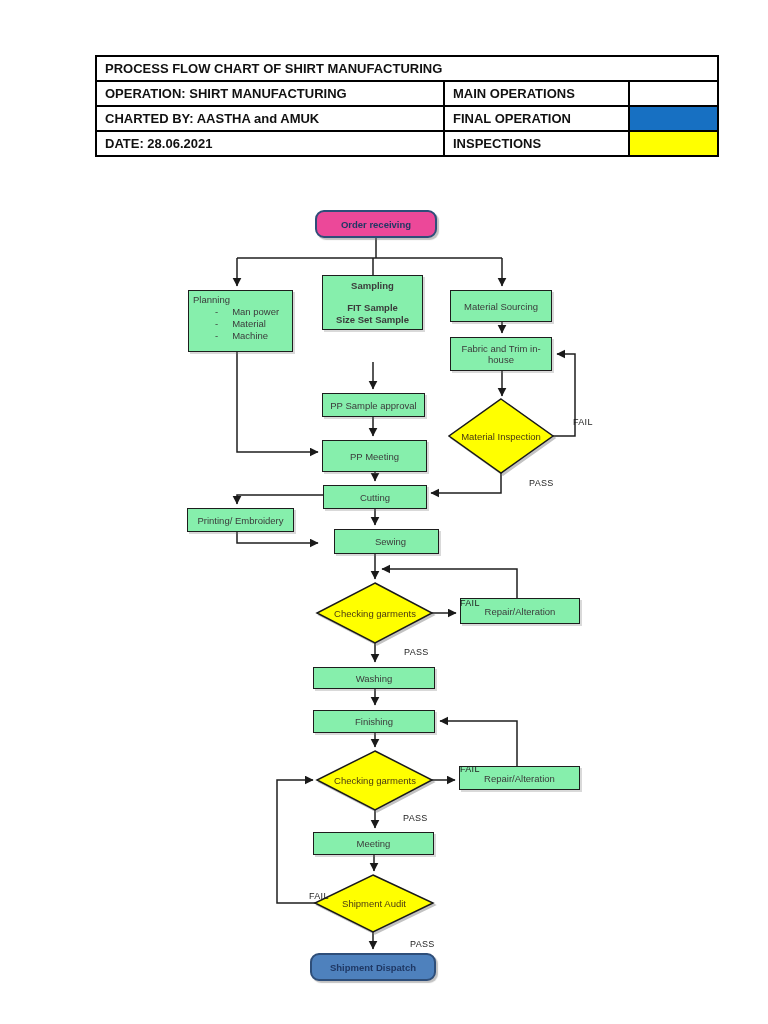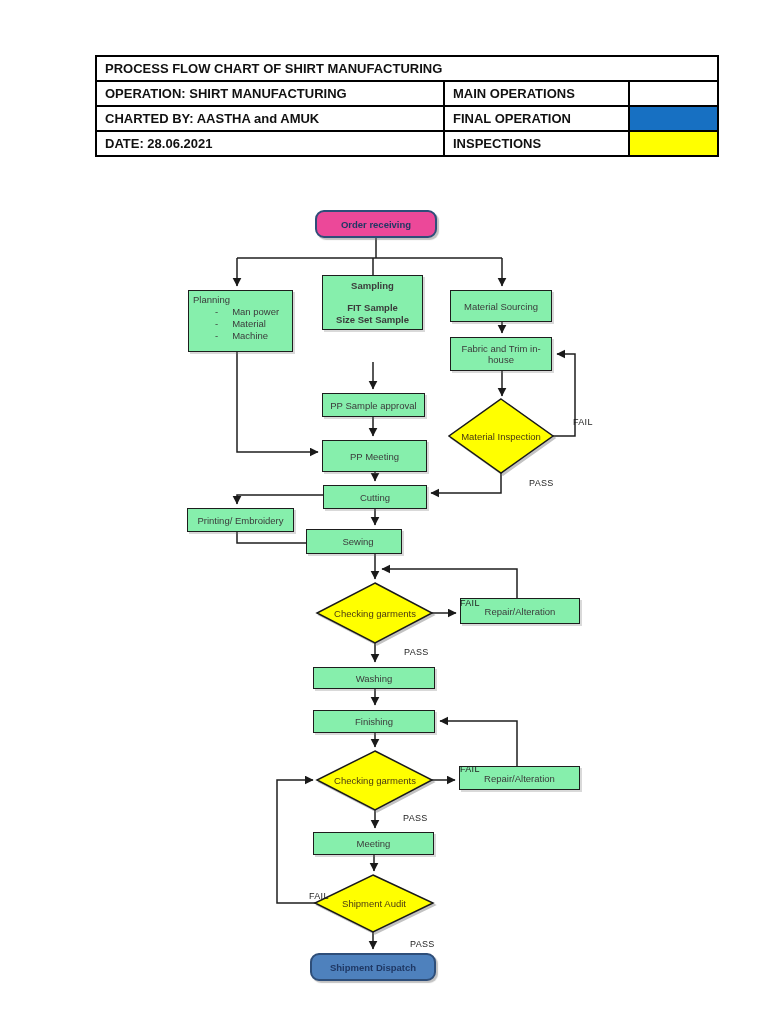--- a/index.html
+++ b/index.html
@@ -184,21 +184,21 @@
   </div>
 
   <div class="node" style="left:323px;top:485px;width:104px;height:24px;">
     <span>Cutting</span>
   </div>
 
   <div class="node" style="left:187px;top:508px;width:107px;height:24px;">
     <span>Printing/ Embroidery</span>
   </div>
 
-  <div class="node" style="left:306px;top:529px;width:96px;height:25px;padding-left:8px;">
+  <div class="node" style="left:334px;top:529px;width:105px;height:25px;padding-left:8px;">
     <span>Sewing</span>
   </div>
 
   <div class="node" style="left:460px;top:598px;width:120px;height:26px;">
     <span>Repair/Alteration</span>
   </div>
 
   <div class="node" style="left:313px;top:667px;width:122px;height:22px;">
     <span>Washing</span>
   </div>

